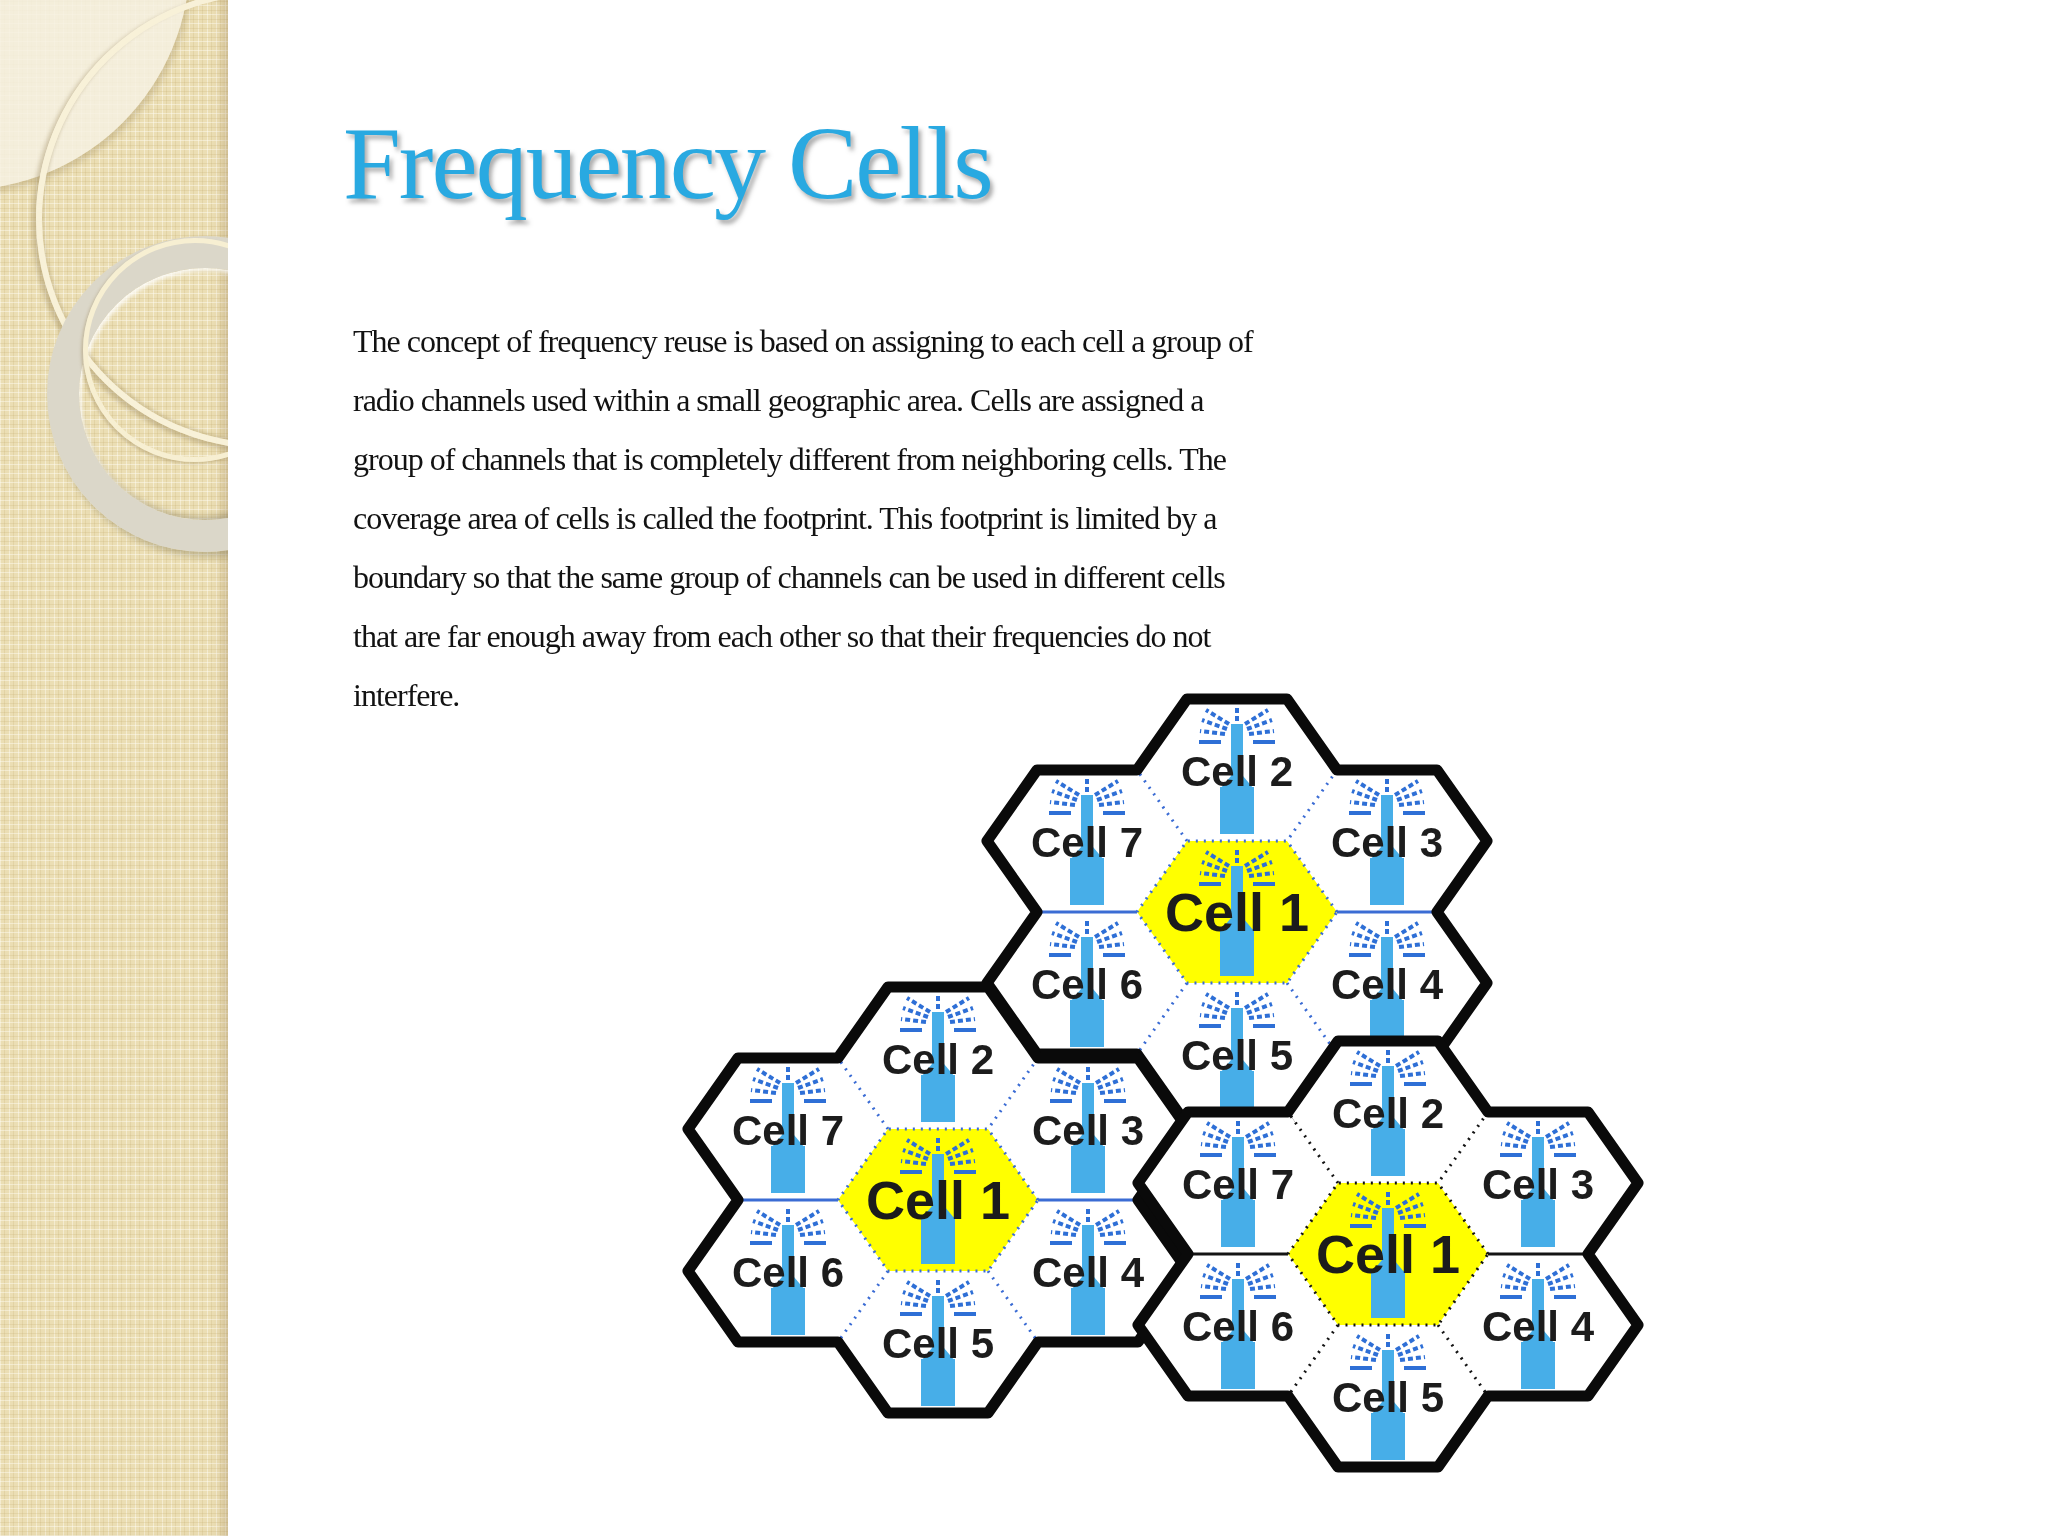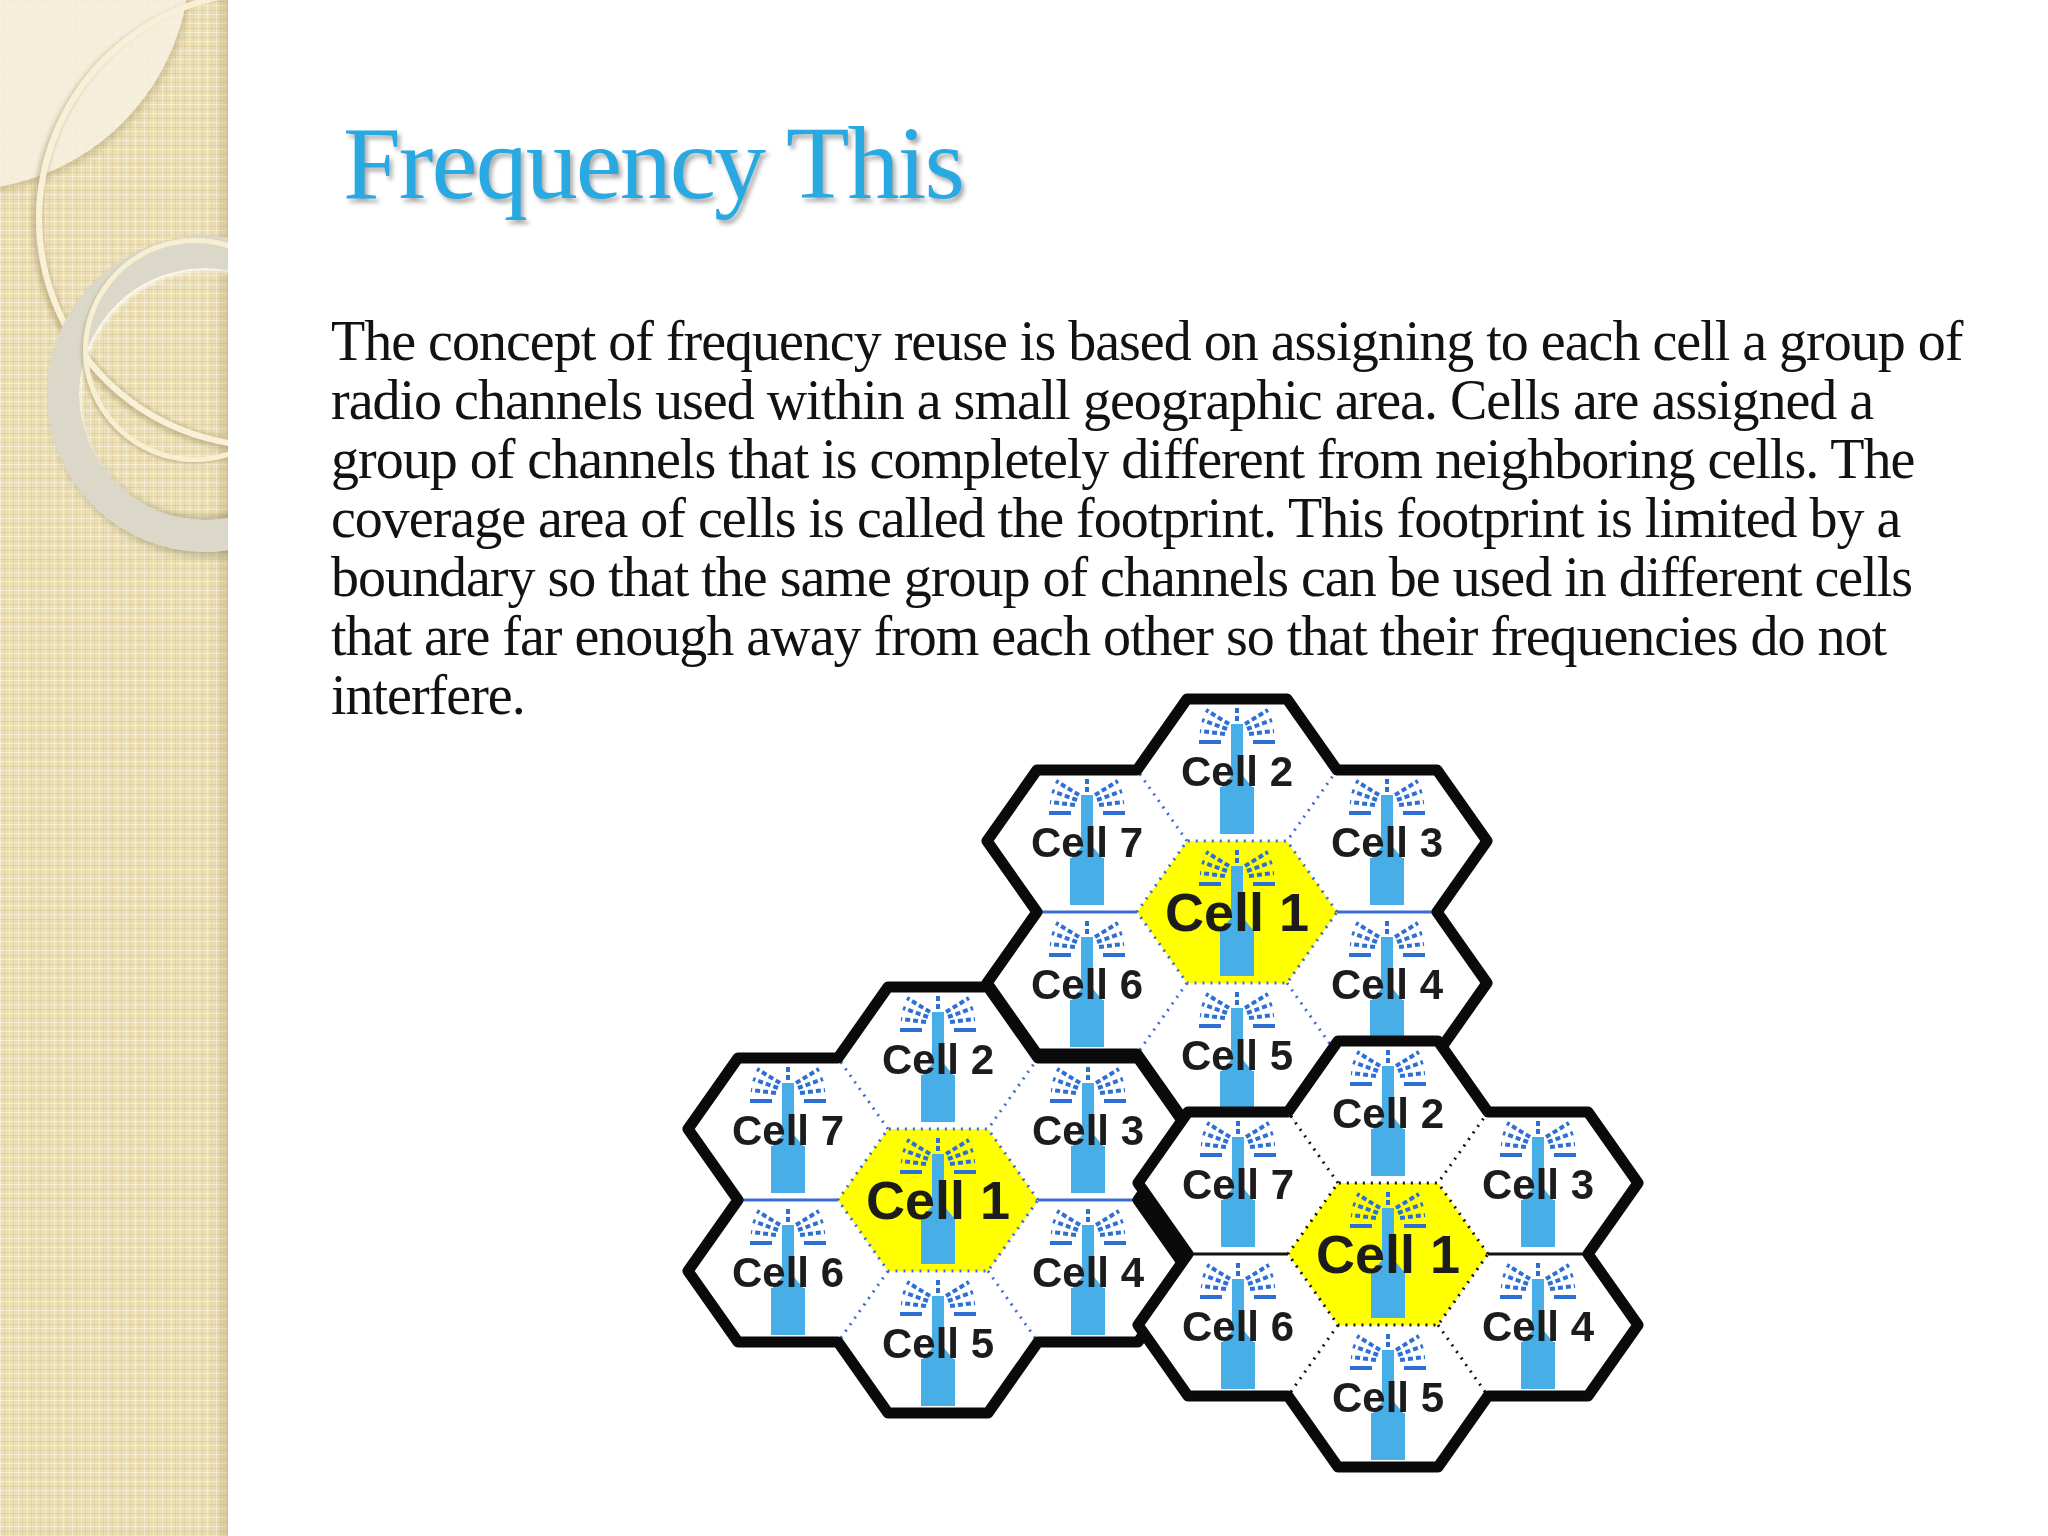--- a/index.html
+++ b/index.html
@@ -40,42 +40,42 @@
     box-shadow:-2px 2px 3px rgba(160,140,95,0.40);
   }
   
   .title{
     position:absolute;left:343px;top:108px;
     font-size:104px;line-height:1.05;letter-spacing:-2px;
     color:#29A9E1;white-space:pre;
     text-shadow:3px 4px 4px rgba(90,90,90,0.5);
   }
   .body-text{
-    position:absolute;left:331px;top:312px;
-    font-size:56px;line-height:59px;letter-spacing:-1px;
+    position:absolute;left:353px;top:312px;
+    font-size:32px;line-height:59px;letter-spacing:-1px;
     color:#121212;white-space:pre;
   }
   
   .diagram{
     position:absolute;left:640px;top:680px;width:1060px;height:820px;
   }
 </style>
 </head>
 <body>
 
 <div class="slide">
 
   <div class="sidebar">
     <div class="deco deco-light"></div>
     <div class="deco deco-circle-a"></div>
     <div class="deco deco-ring"></div>
     <div class="deco deco-circle-b"></div>
   </div>
 
-  <div class="title">Frequency This</div>
+  <div class="title">Frequency Cells</div>
 
   <div class="body-text">The concept of frequency reuse is based on assigning to each cell a group of
 radio channels used within a small geographic area. Cells are assigned a
 group of channels that is completely different from neighboring cells. The
 coverage area of cells is called the footprint. This footprint is limited by a
 boundary so that the same group of channels can be used in different cells
 that are far enough away from each other so that their frequencies do not
 interfere.</div>
 
   <svg class="diagram" id="diagram-svg" viewBox="640 680 1060 820" xmlns="http://www.w3.org/2000/svg">

